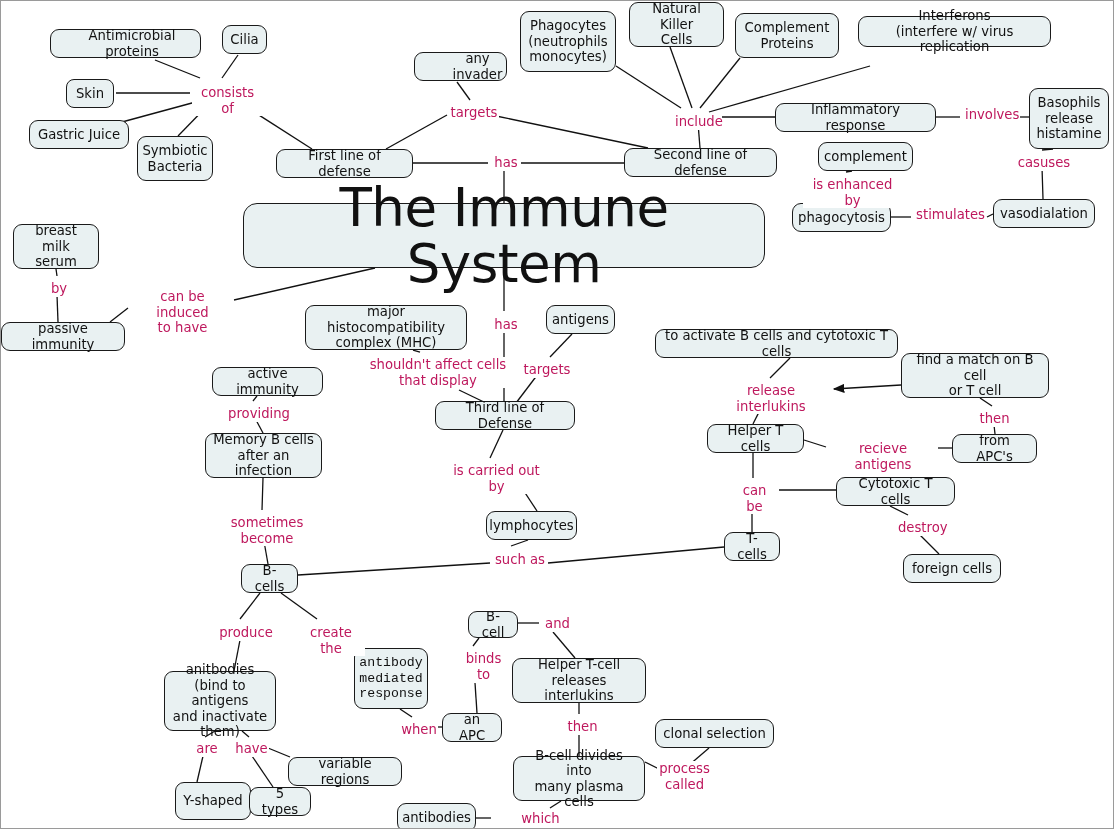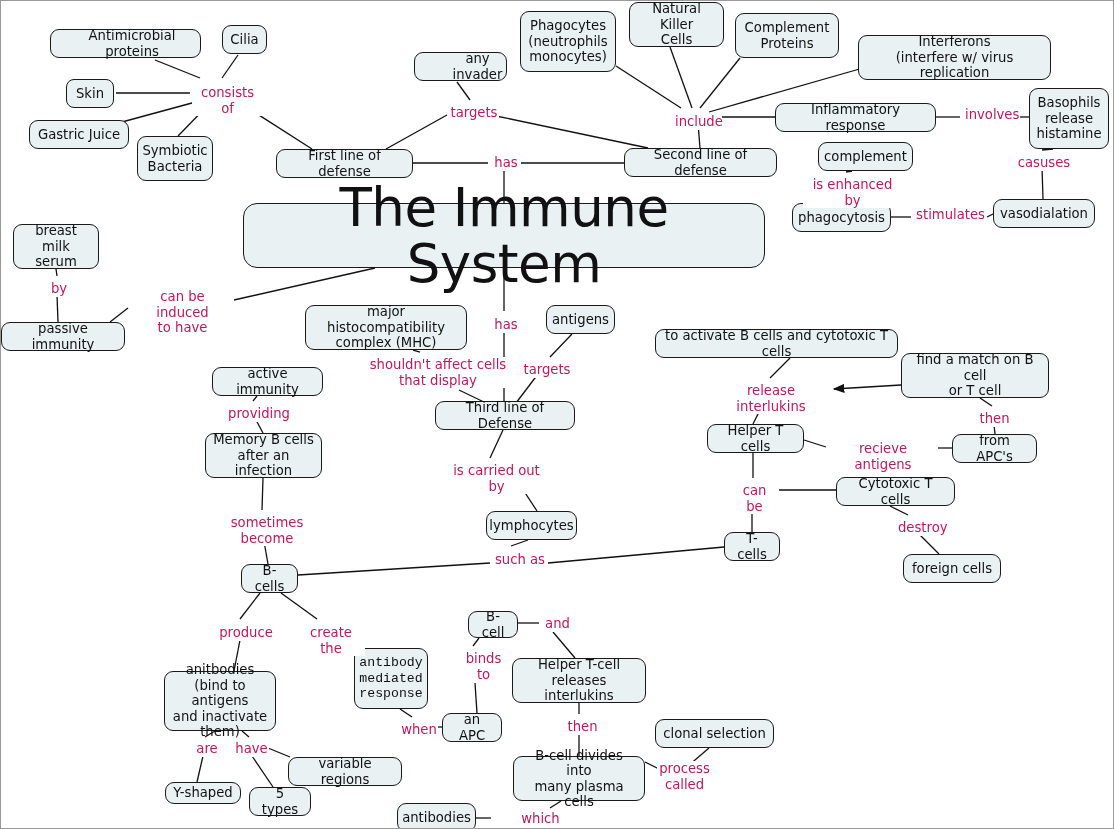--- a/index.html
+++ b/index.html
@@ -169,21 +169,21 @@
       <div class="node" style="left: 137px; top: 136px; width: 76px; height: 45px;">Symbiotic
 Bacteria</div>
       <div class="node" style="left: 414px; top: 52px; width: 93px; height: 29px; padding-left: 41px;">any invader</div>
       <div class="node" style="left: 520px; top: 11px; width: 96px; height: 61px;">Phagocytes
 (neutrophils
 monocytes)</div>
       <div class="node" style="left: 629px; top: 2px; width: 95px; height: 45px;">Natural Killer
 Cells</div>
       <div class="node" style="left: 735px; top: 13px; width: 104px; height: 45px;">Complement
 Proteins</div>
-      <div class="node" style="left: 858px; top: 35px; width: 193px; height: 45px;">Interferons
+      <div class="node" style="left: 858px; top: 16px; width: 193px; height: 31px;">Interferons
 (interfere w/ virus replication</div>
       <div class="node" style="left: 775px; top: 103px; width: 161px; height: 29px;">Inflammatory response</div>
       <div class="node" style="left: 1029px; top: 88px; width: 80px; height: 61px;">Basophils
 release
 histamine</div>
       <div class="node" style="left: 818px; top: 142px; width: 95px; height: 29px;">complement</div>
       <div class="node" style="left: 792px; top: 203px; width: 99px; height: 29px;">phagocytosis</div>
       <div class="node" style="left: 993px; top: 199px; width: 102px; height: 29px;">vasodialation</div>
       <div class="node" style="left: 276px; top: 149px; width: 137px; height: 29px;">First line of defense</div>
       <div class="node" style="left: 624px; top: 148px; width: 153px; height: 29px;">Second line of defense</div>
@@ -213,21 +213,21 @@
       <div class="node" style="left: 354px; top: 648px; width: 74px; height: 61px; font-family: Liberation Mono, monospace;">antibody
 mediated
 response</div>
       <div class="node" style="left: 468px; top: 611px; width: 50px; height: 27px;">B-cell</div>
       <div class="node" style="left: 512px; top: 658px; width: 134px; height: 45px;">Helper T-cell
 releases interlukins</div>
       <div class="node" style="left: 442px; top: 713px; width: 60px; height: 29px;">an APC</div>
       <div class="node" style="left: 655px; top: 719px; width: 119px; height: 29px;">clonal selection</div>
       <div class="node" style="left: 513px; top: 756px; width: 132px; height: 45px;">B-cell divides into
 many plasma cells</div>
-      <div class="node" style="left: 165px; top: 782px; width: 76px; height: 22px;">Y-shaped</div>
+      <div class="node" style="left: 175px; top: 782px; width: 76px; height: 38px;">Y-shaped</div>
       <div class="node" style="left: 249px; top: 787px; width: 62px; height: 29px;">5 types</div>
       <div class="node" style="left: 288px; top: 757px; width: 114px; height: 29px;">variable regions</div>
       <div class="node" style="left: 397px; top: 803px; width: 79px; height: 29px;">antibodies</div>
     </div>
   <div id="labels-layer">
       <div class="link-label" style="left: 192px; top: 85px; width: 69px;">consists of</div>
       <div class="link-label" style="left: 449px; top: 105px; width: 48px;">targets</div>
       <div class="link-label" style="left: 492px; top: 155px; width: 26px;">has</div>
       <div class="link-label" style="left: 674px; top: 114px; width: 46px;">include</div>
       <div class="link-label" style="left: 964px; top: 107px; width: 54px;">involves</div>

